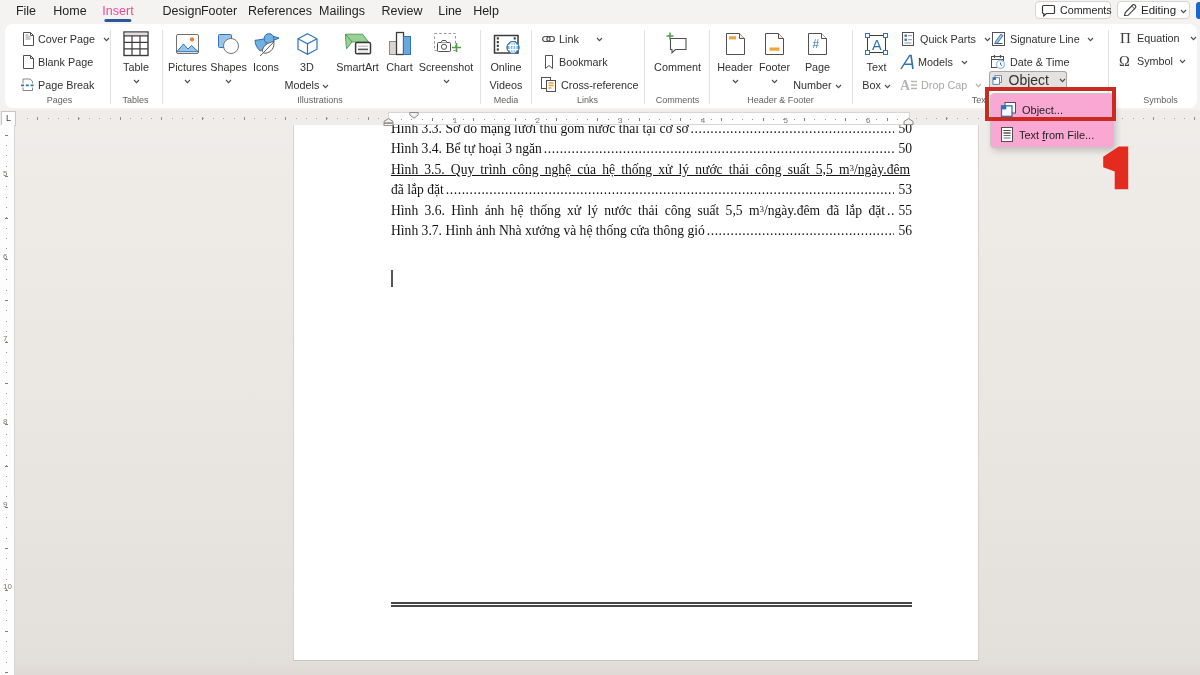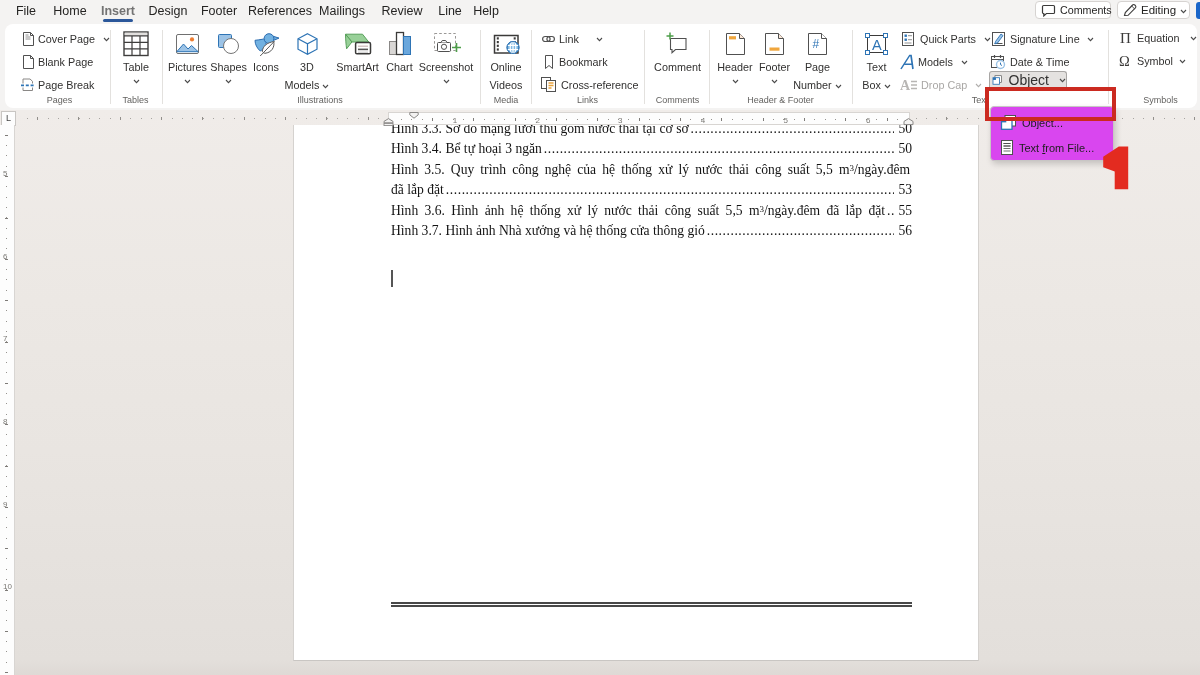--- a/index.html
+++ b/index.html
@@ -2,21 +2,21 @@
 <html><head><meta charset="utf-8"><style>
 html,body{margin:0;padding:0;}
 body{width:1200px;height:675px;position:relative;overflow:hidden;
  font-family:"Liberation Sans",sans-serif;background:linear-gradient(#f0ece9 110px,#ece8e4 300px,#e9e5e1 450px,#e3dfdb 660px,#ded9d5 675px);}
 
 #chrome{position:absolute;left:0;top:0;width:1200px;height:110px;background:#f4f3f2;}
 #card{position:absolute;left:5px;top:24px;width:1192px;height:84px;background:#ffffff;
  border-radius:8px;}
 #menubar{position:absolute;left:0;top:0;width:1200px;height:24px;font-size:12.5px;color:#252423;}
 .mi{position:absolute;top:4px;transform:translateX(-50%);white-space:nowrap;}
-.mi.sel{font-weight:bold;color:#737373;}
+.mi.sel{font-weight:normal;color:#ec4899;}
 .mi.sel:after{content:"";position:absolute;left:2px;right:2px;bottom:-4px;height:3px;
  border-radius:2px;background:#2b579a;}
 .topbtn{position:absolute;top:1px;height:18px;background:#fff;border:1px solid #d6d3d1;
  border-radius:4px;display:flex;align-items:center;font-size:11.5px;color:#252423;padding:0 5px;gap:4px;box-sizing:border-box;}
 .topbtn svg{flex:0 0 auto;}
 
 .sep{position:absolute;top:30px;height:74px;width:1px;background:#e3e1de;}
 .bigbtn{position:absolute;top:29px;transform:translateX(-50%);text-align:center;width:84px;}
 .bigbtn .lb{font-size:10.8px;line-height:13.5px;color:#323130;margin-top:4px;white-space:nowrap;}
 .smb{position:absolute;display:flex;align-items:center;gap:4px;font-size:10.8px;color:#323130;white-space:nowrap;}
@@ -33,45 +33,45 @@
  font-size:9px;color:#444;line-height:12px;text-align:center;}
 
 #page{position:absolute;left:293px;top:125px;width:684px;height:535px;background:#fff;
  border-left:1px solid #d5d2cf;border-right:1px solid #d5d2cf;border-bottom:1px solid #c9c6c3;overflow:hidden;}
 #doc{position:absolute;left:97px;top:-6px;width:521px;font-family:"Liberation Serif",serif;
  font-size:13.6px;color:#141414;}
 .tl{display:flex;align-items:baseline;line-height:20.4px;white-space:nowrap;}
 .lead{flex:1 1 auto;overflow:hidden;margin:0 4px 0 2px;letter-spacing:0.55px;}
 .pg{flex:0 0 auto;}
 sup{font-size:9px;line-height:0;vertical-align:3.5px;letter-spacing:0;}
-#l3{word-spacing:2.72px;}
+#l3{word-spacing:2.72px;text-decoration:underline;}
 #l5 span:first-child{word-spacing:2.9px;}
 #cursor{position:absolute;left:97px;top:145px;width:1.6px;height:17px;background:#555;}
 #ftline{position:absolute;left:97px;top:477px;width:521px;height:1.2px;
  border-top:2.4px solid #484848;border-bottom:2px solid #484848;}
 #ftrow{position:absolute;left:97px;top:484px;width:521px;display:flex;justify-content:space-between;
  font-family:"Liberation Serif",serif;font-style:italic;font-size:12.8px;color:#3c3c3c;}
 
-#ddown{position:absolute;left:990px;top:106px;width:122px;height:53px;background:#d946ef;
+#ddown{position:absolute;left:990px;top:93px;width:122px;height:53px;background:#f9a8d4;
  border:1px solid #c8c6c4;border-radius:4px;box-shadow:2px 3px 6px rgba(0,0,0,.18);}
 .dditem{position:absolute;left:0;width:100%;height:25px;display:flex;align-items:center;font-size:11px;color:#1f1f1f;}
 .dditem svg{margin-left:9px;margin-right:5px;}
 #objbtn{position:absolute;left:989px;top:71px;width:78px;height:17px;background:#e4e2e0;
  border:1px solid #a8a6a4;border-radius:3px 3px 0 0;border-bottom:none;display:flex;align-items:center;font-size:14px;color:#323130;padding-left:2px;box-sizing:border-box;}
 #redrect{position:absolute;left:985px;top:87px;width:123px;height:26px;border:4px solid #cb2a20;z-index:30;}
 #rednum{position:absolute;left:1102px;top:145px;z-index:31;}
 </style></head>
 <body>
 <div id="chrome"></div>
 <div id="card"></div>
 <div id="menubar">
  <span class="mi" style="left:26px">File</span>
  <span class="mi" style="left:70px">Home</span>
  <span class="mi sel" style="left:118px">Insert</span>
- <span class="mi" style="left:168px">Design</span>
+ <span class="mi" style="left:182px">Design</span>
  <span class="mi" style="left:219px">Footer</span>
  <span class="mi" style="left:280px">References</span>
  <span class="mi" style="left:342px">Mailings</span>
  <span class="mi" style="left:402px">Review</span>
  <span class="mi" style="left:450px">Line</span>
  <span class="mi" style="left:486px">Help</span>
 </div>
 <div class="topbtn" style="left:1035px;width:76px;font-size:10.7px;"><svg width="15" height="13" viewBox="0 0 15 13">
       <path d="M2.6 1.5h9.8c.6 0 1.1.5 1.1 1.1v5.8c0 .6-.5 1.1-1.1 1.1h-7l-2.6 2.4v-2.4h-.2c-.6 0-1.1-.5-1.1-1.1V2.6c0-.6.5-1.1 1.1-1.1z" fill="#fff" stroke="#3b3a39" stroke-width="1.2"></path>
     </svg> Comments</div>

